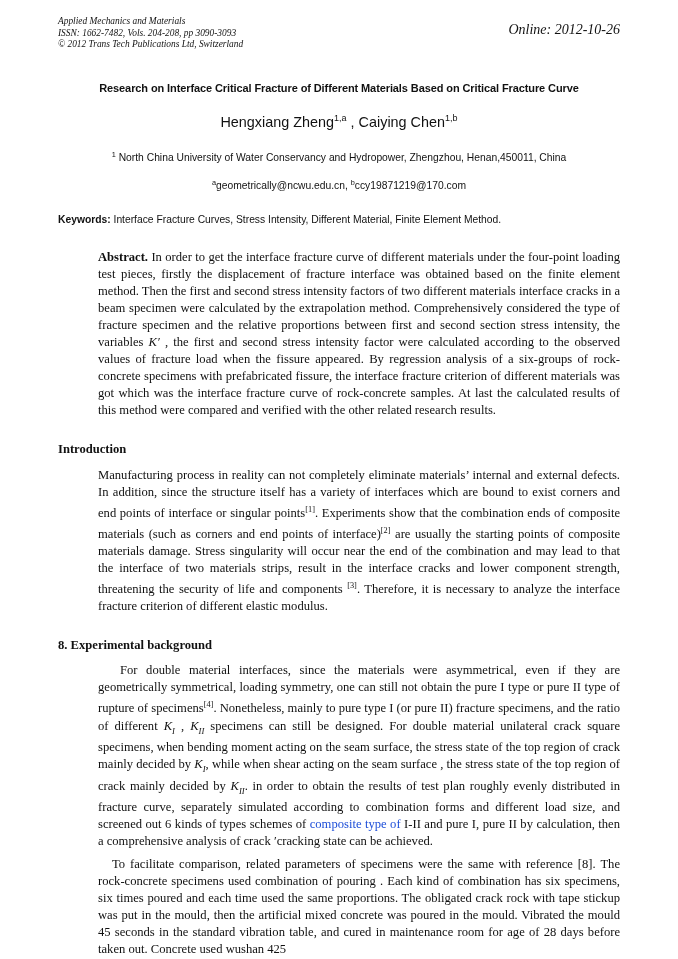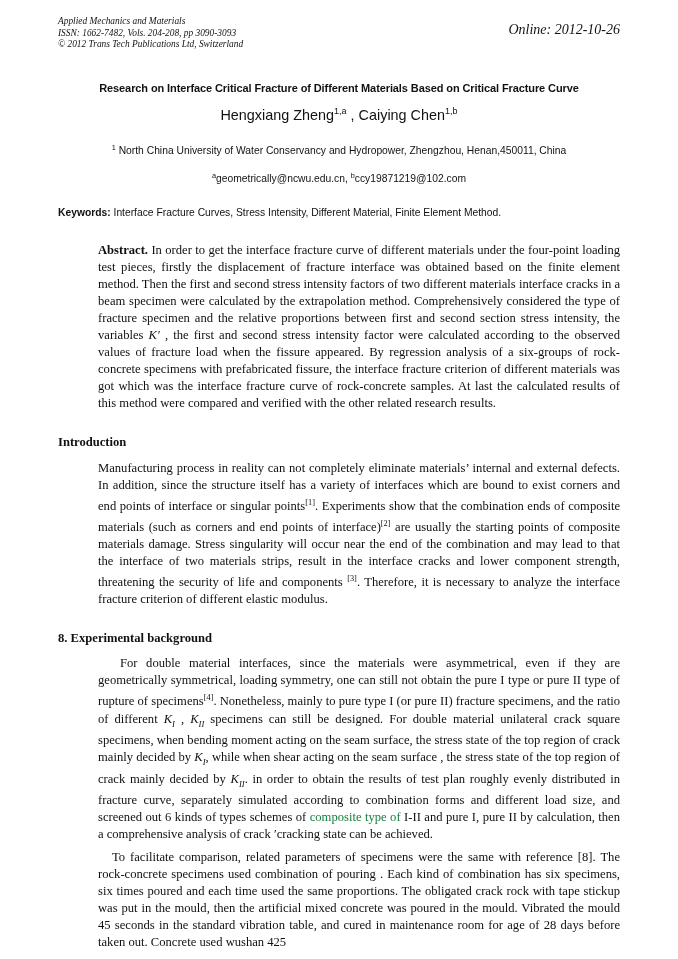--- a/index.html
+++ b/index.html
@@ -48,21 +48,21 @@
     margin: 27px 6px 0 6px;
     letter-spacing: -0.1px;
   }
 
   
   .authors {
     font-family: "Liberation Sans", "DejaVu Sans", sans-serif;
     font-size: 14.4px;
     line-height: 19px;
     text-align: center;
-    margin-top: 4px;
+    margin-top: 11px;
     font-weight: normal;
   }
   .authors sup { font-size: 9px; vertical-align: super; }
 
   
   .affiliation {
     font-family: "Liberation Sans", "DejaVu Sans", sans-serif;
     font-size: 10.3px;
     line-height: 14px;
     text-align: center;
@@ -125,21 +125,21 @@
   }
   .mvar {
     font-style: italic;
     font-family: "Liberation Serif", "DejaVu Serif", serif;
   }
   .mvar sub {
     font-style: italic;
     font-size: 8.6px;
     vertical-align: sub;
   }
-  .gray { color: #15803d; }
+  .gray { color: #1d4ed8; }
 </style>
 </head>
 <body>
 
 <div class="page">
 
   <div class="journal-header">
     <div class="line">Applied Mechanics and Materials</div>
     <div class="line">ISSN: 1662-7482, Vols. 204-208, pp 3090-3093</div>
     <div class="line">© 2012 Trans Tech Publications Ltd, Switzerland</div>
@@ -150,21 +150,21 @@
 
   <div class="authors">
     <span>Hengxiang Zheng</span><sup>1,a</sup><span> , </span><span>Caiying Chen</span><sup>1,b</sup>
   </div>
 
   <div class="affiliation">
     <sup>1</sup> <span>North China University of Water Conservancy and Hydropower, Zhengzhou, Henan,450011, China</span>
   </div>
 
   <div class="emails">
-    <sup>a</sup><span>geometrically@ncwu.edu.cn,</span> <sup>b</sup><span>ccy19871219@102.com</span>
+    <sup>a</sup><span>geometrically@ncwu.edu.cn,</span> <sup>b</sup><span>ccy19871219@170.com</span>
   </div>
 
   <div class="keywords">
     <span class="kw-label">Keywords:</span><span> Interface Fracture Curves, Stress Intensity, Different Material, Finite Element Method.</span>
   </div>
 
   <div class="body-text abstract">
     <span class="lead">Abstract.</span><span> In order to get the interface fracture curve of different materials under the four-point loading test pieces, firstly the displacement of fracture interface was obtained based on the finite element method. Then the first and second stress intensity factors of two different materials interface cracks in a beam specimen were calculated by the extrapolation method. Comprehensively considered the type of fracture specimen and the relative proportions between first and second section stress intensity, the variables </span><span class="mvar">K′</span><span> , the first and second stress intensity factor were calculated according to the observed values of fracture load when the fissure appeared. By regression analysis of a six-groups of rock-concrete specimens with prefabricated fissure, the interface fracture criterion of different materials was got which was the interface fracture curve of rock-concrete samples. At last the calculated results of this method were compared and verified with the other related research results.</span>
   </div>
 

